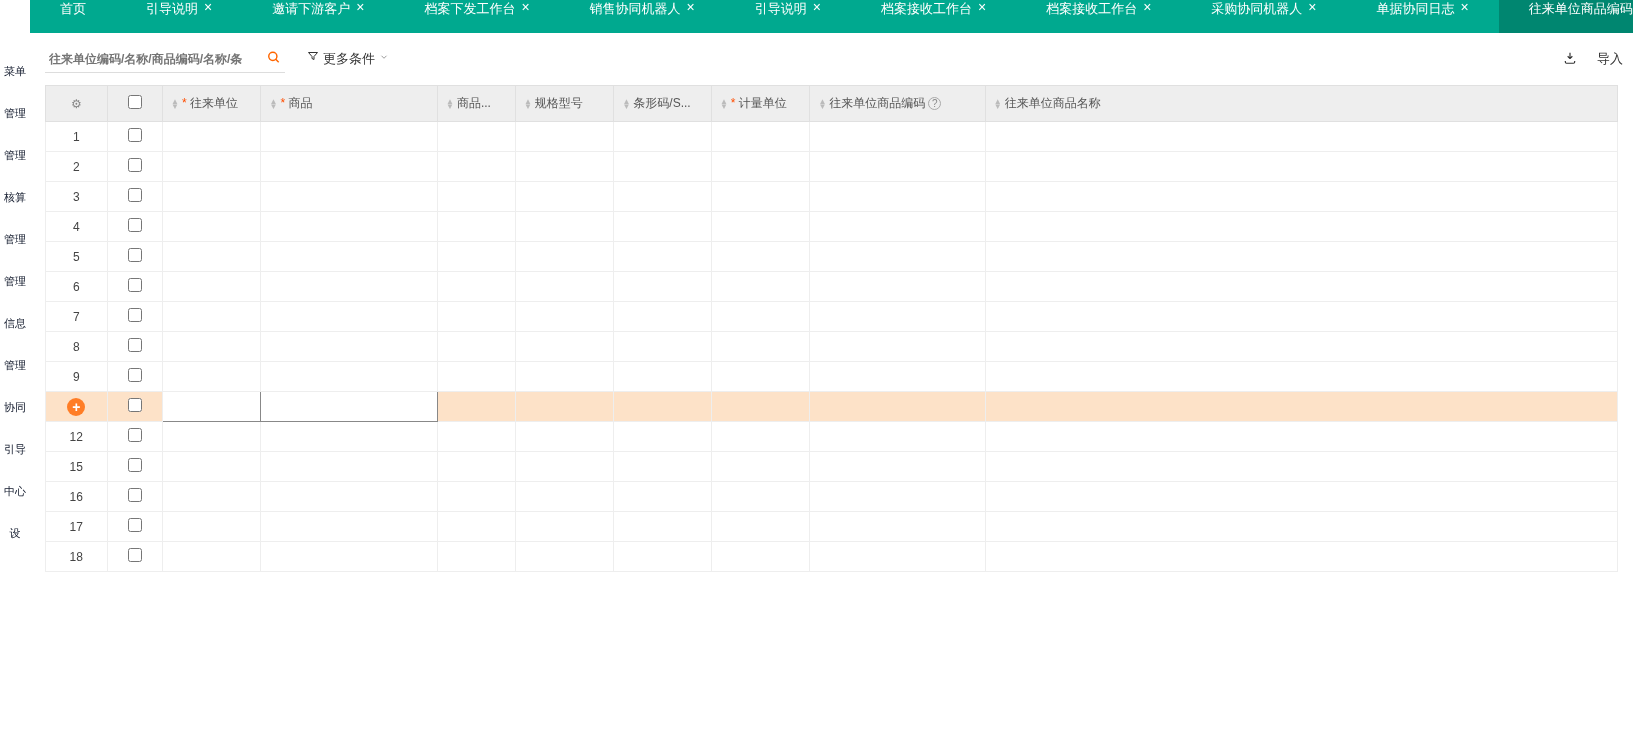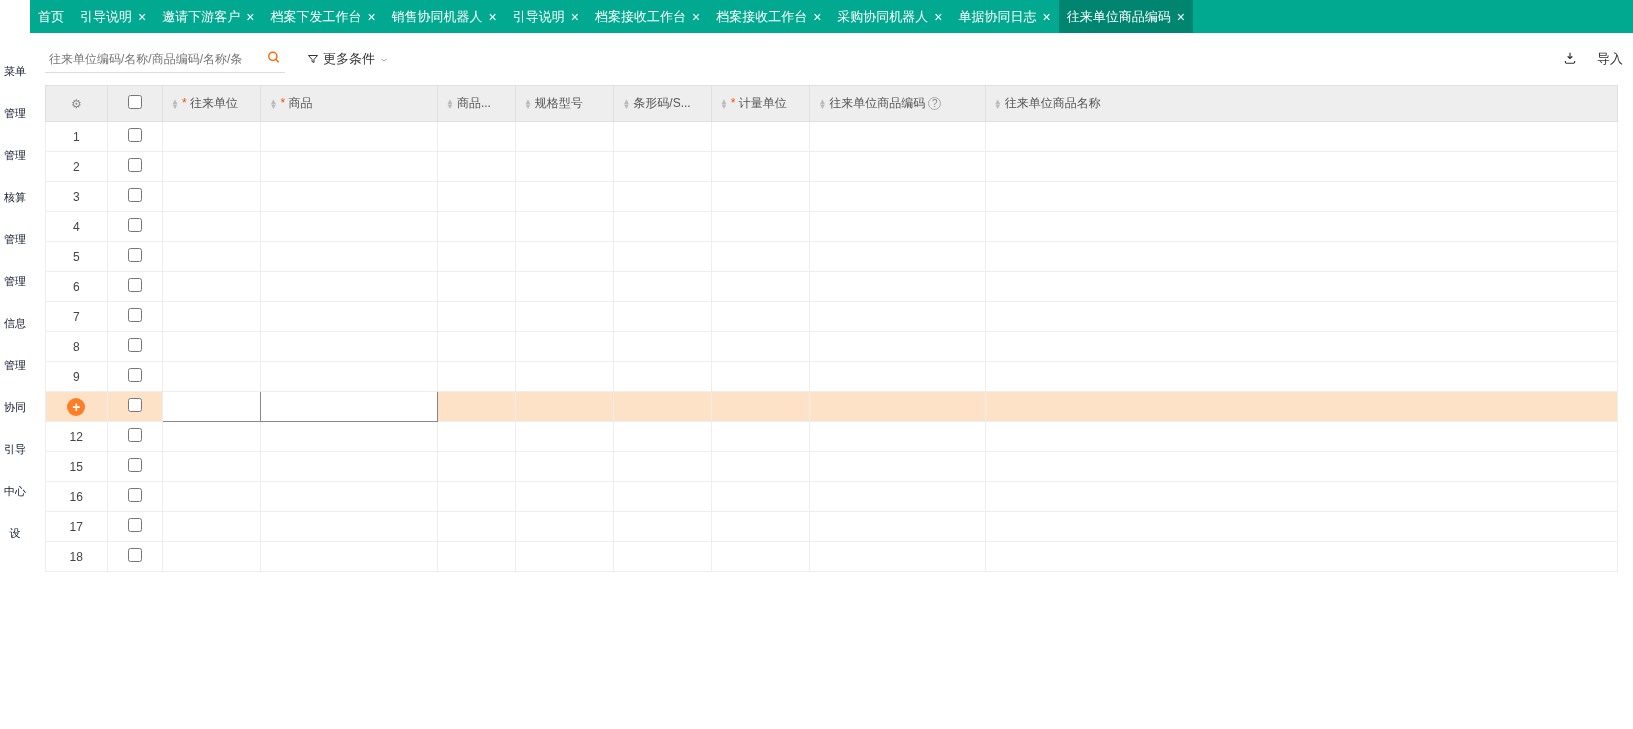--- a/index.html
+++ b/index.html
@@ -8,30 +8,30 @@
 
   
   .sidebar { width: 30px; flex-shrink: 0; background: #fff; padding-top: 50px; }
   .sidebar-item { height: 42px; display: flex; align-items: center; justify-content: center; font-size: 11px; color: #0f172a; cursor: pointer; white-space: nowrap; overflow: hidden; }
 
   
   .main { flex: 1; display: flex; flex-direction: column; min-width: 0; }
 
   
   .tabs { height: 33px; background: #00a98f; display: flex; align-items: stretch; overflow: hidden; width: 100%; }
-  .tab { display: flex; align-items: center; padding: 0 8px; color: #fff; font-size: 13px; cursor: pointer; white-space: nowrap; gap: 6px; }
+  .tab { display: flex; align-items: flex-start; padding: 0 30px; color: #fff; font-size: 13px; cursor: pointer; white-space: nowrap; gap: 6px; }
   .tab.active { background: #008670; }
   .tab-close { font-size: 14px; line-height: 1; cursor: pointer; }
 
   
   .filter-bar { height: 52px; display: flex; align-items: center; padding: 0 15px; gap: 22px; position: relative; }
   .search-wrap { position: relative; width: 240px; }
-  .search-input { width: 100%; height: 28px; border: none; border-bottom: 1px solid #ddd; padding: 0 24px 0 4px; font-size: 12px; color: #a16207; outline: none; }
+  .search-input { width: 100%; height: 28px; border: none; border-bottom: 1px solid #ddd; padding: 0 24px 0 4px; font-size: 12px; color: #a16207; outline: none; font-weight: bold; }
   .search-icon { position: absolute; right: 4px; top: 50%; transform: translateY(-50%); color: #ff6600; font-size: 14px; }
-  .more-cond { display: flex; align-items: flex-end; gap: 4px; color: #333; cursor: pointer; font-size: 13px; }
+  .more-cond { display: flex; align-items: flex-start; gap: 4px; color: #333; cursor: pointer; font-size: 13px; }
   .export-btn { position: absolute; right: 10px; display: flex; align-items: center; gap: 20px; color: #333; cursor: pointer; }
 
   
   .table-wrap { flex: 1; overflow: auto; padding: 0 15px; }
   table { border-collapse: collapse; width: 100%; table-layout: fixed; }
   thead th { background: #eeeeee; height: 36px; border: 1px solid #e0e0e0; font-weight: normal; font-size: 12px; color: #555; text-align: left; padding: 0 8px; white-space: nowrap; overflow: hidden; text-overflow: ellipsis; }
   tbody td { height: 30px; border: 1px solid #eee; padding: 0 8px; text-align: left; font-size: 12px; color: #444; }
   .col-idx { width: 60px; text-align: center; }
   .col-chk { width: 54px; text-align: center; }
   .col-wldw { width: 96px; }

